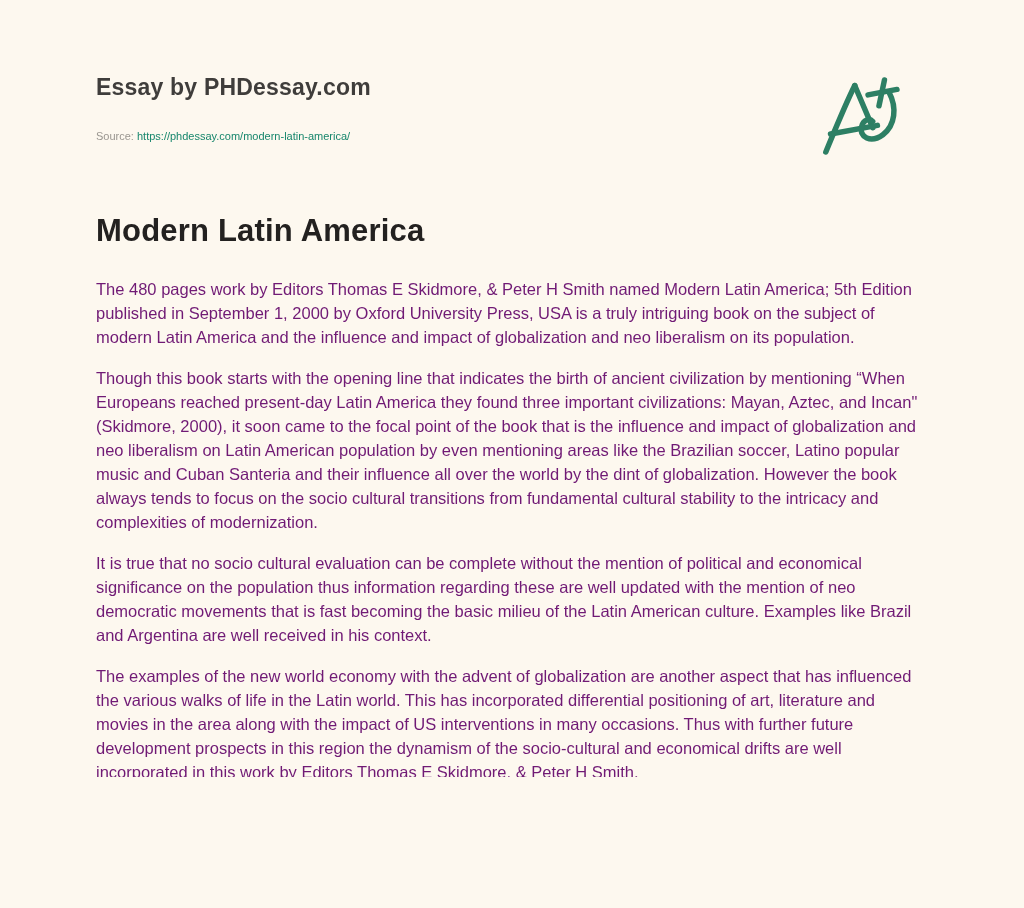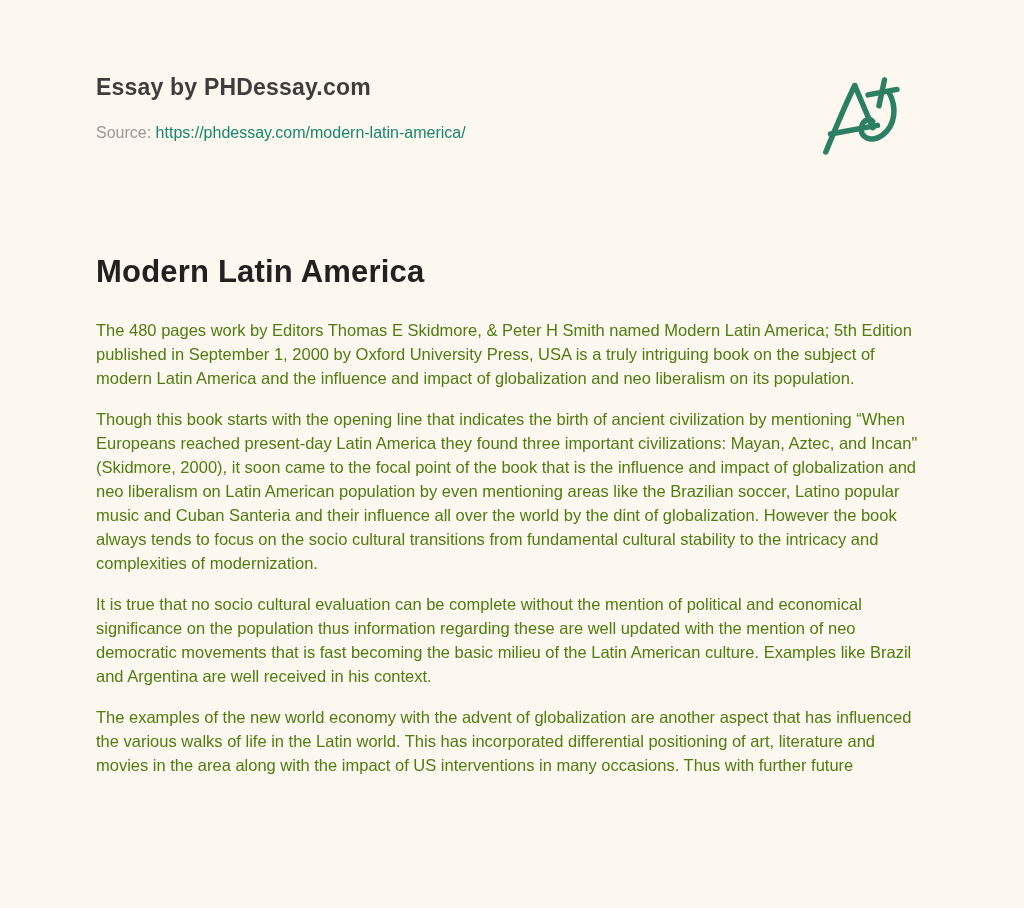--- a/index.html
+++ b/index.html
@@ -22,50 +22,50 @@
     align-items: flex-start;
   }
   .site-title {
     font-size: 23px;
     font-weight: 700;
     color: #3f3d3b;
     letter-spacing: 0.2px;
     margin-top: 2px;
   }
   .source-line {
-    margin-top: 23px;
-    font-size: 16px;
+    margin-top: 29px;
+    font-size: 11px;
     color: #9a9690;
   }
   .source-line a {
     color: #17866c;
     text-decoration: none;
   }
   .logo {
     width: 86px;
     height: 92px;
     margin-top: -2px;
     margin-right: 24px;
     flex-shrink: 0;
   }
   .article-title {
-    margin-top: 92px;
+    margin-top: 51px;
     font-size: 31px;
     font-weight: 700;
     color: #232120;
     letter-spacing: 0.2px;
   }
   .article-body {
     margin-top: 28px;
     max-width: 836px;
   }
   .article-body p {
     font-size: 16.5px;
     line-height: 24px;
-    color: #4d7c0f;
+    color: #701a75;
     margin-bottom: 17px;
   }
 </style>
 </head>
 <body>
 
 <div class="page">
 
   <div class="header">
     <div>

